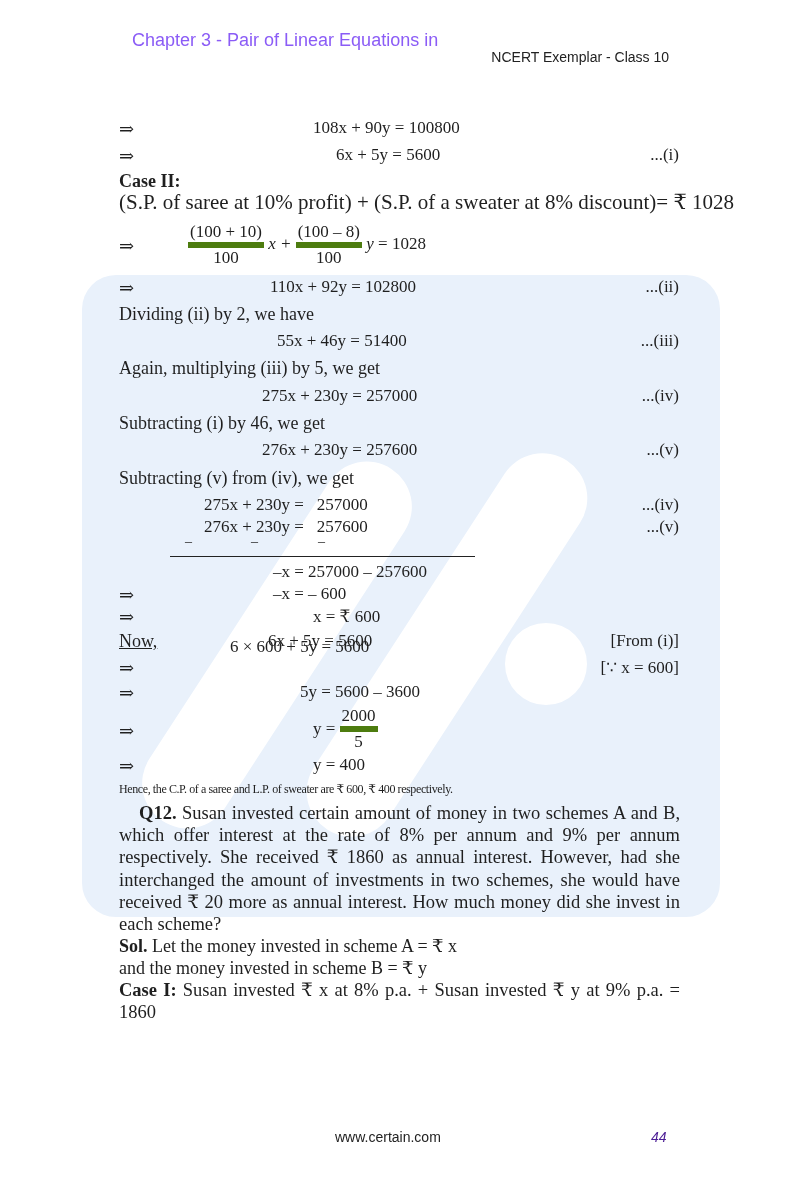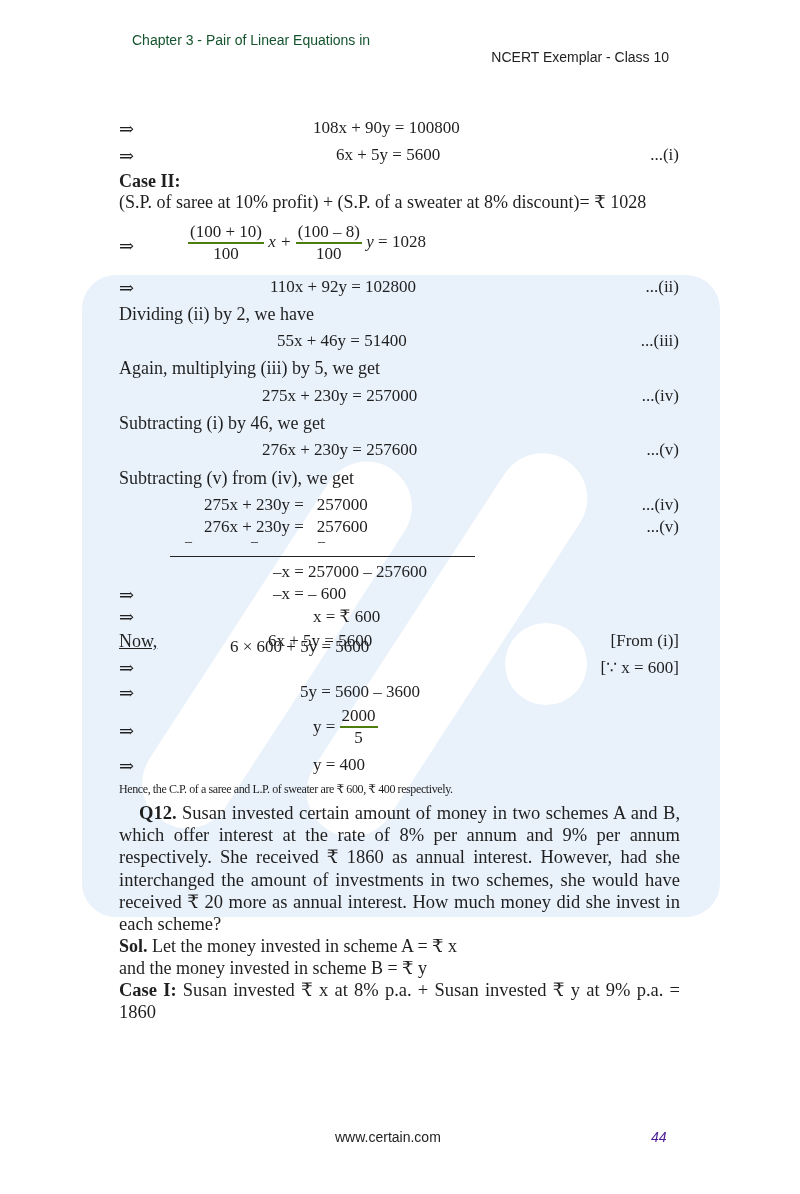--- a/index.html
+++ b/index.html
@@ -1,38 +1,38 @@
 <!DOCTYPE html>
 <html><head>
 <meta charset="utf-8">
 <style>
   html, body { margin:0; padding:0; }
   body { width:800px; height:1194px; background:#ffffff; position:relative; overflow:hidden;
          font-family:"Liberation Serif","DejaVu Serif",serif; color:#1f1f1f; }
   .sans { font-family:"Liberation Sans","DejaVu Sans",sans-serif; }
-  .hdr-left { position:absolute; left:132px; top:32px; font-size:14px; line-height:17px; color:#14532d; }
+  .hdr-left { position:absolute; left:132px; top:32px; font-size:18px; line-height:17px; color:#8b5cf6; }
   .hdr-right { position:absolute; right:131px; top:49px; font-size:14px; line-height:17px; color:#222; }
   .footer-url { position:absolute; left:335px; top:1129px; font-size:14px; color:#222; }
   .footer-page { position:absolute; left:651px; top:1129px; font-size:14px; color:#4c1d95;font-style:italic; }
 
   .watermark { position:absolute; left:82px; top:275px; width:638px; height:642px; background:#e9f1fb;
                border-radius:34px; overflow:hidden; z-index:0; }
   .wm-slash { position:absolute; background:#ffffff; border-radius:45px; transform:rotate(33deg); }
   .wm-dot { position:absolute; background:#ffffff; border-radius:50%; }
 
   .content { position:absolute; left:0; top:0; width:800px; z-index:1; }
   .line { position:absolute; font-size:18px; line-height:22px; white-space:nowrap; }
   .t { left:119px; }
   .arrow { position:absolute; left:119px; font-size:18px; }
   .eq { position:absolute; font-size:17px; white-space:nowrap; }
   .tag { position:absolute; right:121px; font-size:17px; white-space:nowrap; }
   i, .it { font-style:italic; }
   b { font-weight:bold; }
   .frac { display:inline-block; text-align:center; vertical-align:middle; }
-  .frac .num { display:block; border-bottom:2px solid #4d7c0f; padding:0 2px; }
+  .frac .num { display:block; border-bottom:6px solid #4d7c0f; padding:0 2px; }
   .frac .den { display:block; padding:0 2px; }
   .rule { position:absolute; left:170px; width:305px; height:1px; background:#222; }
   .minus { position:absolute; font-size:14px; }
   .para { position:absolute; left:119px; width:561px; font-size:18.5px; line-height:22.2px; text-align:justify; }
 </style>
 </head>
 <body>
 
 <div class="hdr-left sans">
   <div>Chapter 3 - Pair of Linear Equations in</div>
@@ -48,21 +48,21 @@
 <div class="content">
 
   <span class="arrow" style="top:118px;">⇒</span>
   <span class="eq" style="left:313px; top:118px;">108x + 90y = 100800</span>
 
   <span class="arrow" style="top:145px;">⇒</span>
   <span class="eq" style="left:336px; top:145px;">6x + 5y = 5600</span>
   <span class="tag" style="top:145px;">...(i)</span>
 
   <div class="line t" style="top:170px;"><b>Case II:</b></div>
-  <div class="line t" style="top:191px; font-size:18px;">(S.P. of saree at 10% profit) + (S.P. of a sweater at 8% discount)= ₹ 1028</div>
+  <div class="line t" style="top:191px; font-size:21px;">(S.P. of saree at 10% profit) + (S.P. of a sweater at 8% discount)= ₹ 1028</div>
 
   <span class="arrow" style="top:235px;">⇒</span>
   <div class="eq" style="left:188px; top:222px; font-size:17px;">
     <span class="frac"><span class="num">(100 + 10)</span><span class="den">100</span></span>
     <i> x +</i>
     <span class="frac"><span class="num">(100 – 8)</span><span class="den">100</span></span>
     <i> y </i>
     <span>= 1028</span>
   </div>
 

